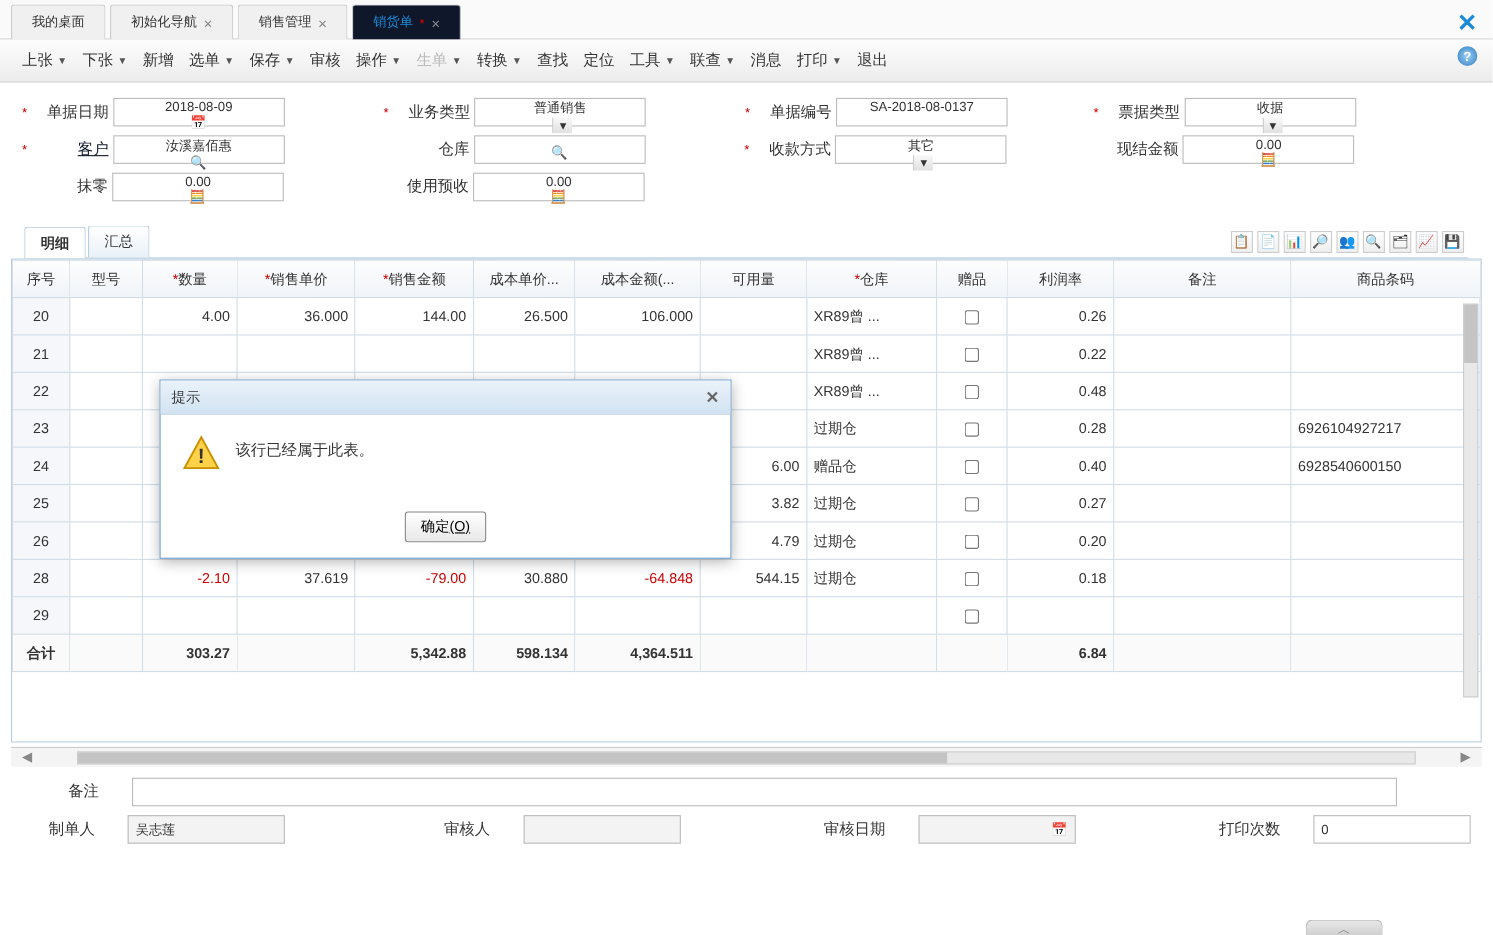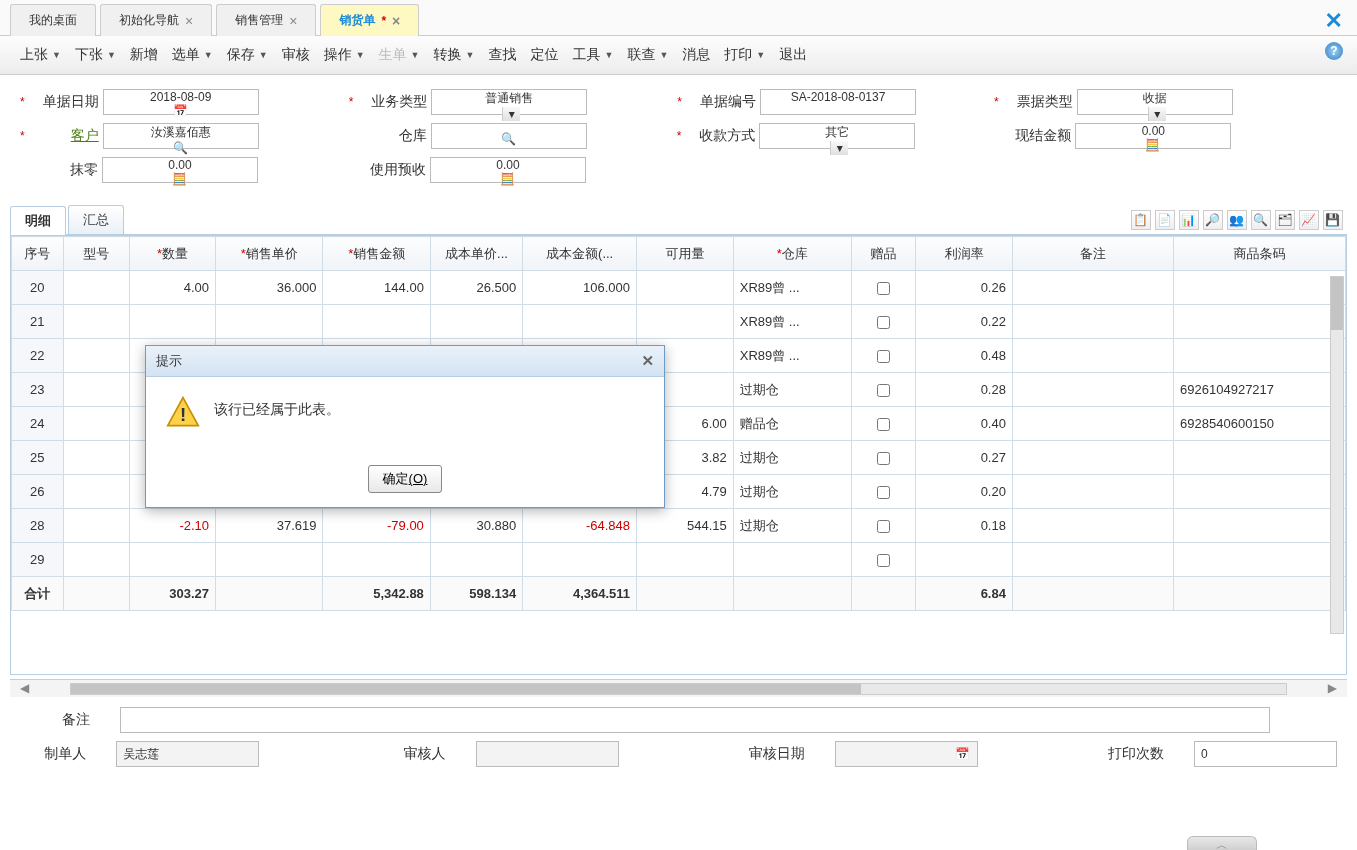--- a/index.html
+++ b/index.html
@@ -1,47 +1,47 @@
 <!DOCTYPE html>
 <html><head>
 <meta charset="utf-8">
 <style>
 * { box-sizing: border-box; margin: 0; padding: 0; }
 body { font-family: "Microsoft YaHei", Arial, sans-serif; font-size: 12px; color: #333; background: #fff; width: 1357px; height: 850px; position: relative; overflow: hidden; }
 
 
 .tabs { display: flex; align-items: flex-end; padding: 4px 10px 0; border-bottom: 1px solid #ccc; background: #fafafa; position: relative; height: 36px;}
 .tab { padding: 7px 18px; border: 1px solid #ccc; border-bottom: none; background: #f0f0f0; margin-right: 4px; border-radius: 3px 3px 0 0; display: flex; align-items: center; gap: 6px; cursor: pointer; position: relative; top: 1px;}
-.tab.active { background: #fef9c3; color: #1b8bd8; font-weight: bold; }
+.tab.active { background: #0f172a; color: #1b8bd8; font-weight: normal; }
 .tab .close { color: #888; font-size: 14px; cursor: pointer; }
 .tab-star { color: #d00; }
 .tabs .big-close { position: absolute; right: 14px; top: 8px; color: #1b8bd8; font-size: 22px; font-weight: bold; cursor: pointer; }
 
 
 .toolbar { display: flex; align-items: center; padding: 6px 14px; background: linear-gradient(#fdfdfd,#ececec); border-bottom: 1px solid #ccc; gap: 2px; font-size: 14px; position: relative;}
 .toolbar .btn { padding: 4px 6px; cursor: pointer; display: flex; align-items: center; gap: 2px; border-radius: 2px; }
 .toolbar .btn.disabled { color: #bbb; }
 .toolbar .caret { font-size: 9px; color: #555; margin-left: 2px;}
 .toolbar .help { position: absolute; right: 14px; top: 6px; width: 18px; height: 18px; border-radius: 50%; background: radial-gradient(#9ed2f8,#2b7abf); color: #fff; text-align: center; line-height: 18px; font-weight: bold; font-size: 12px; cursor: pointer;}
 
 
 .form { padding: 14px 20px 6px; }
 .form-row { display: flex; gap: 28px; margin-bottom: 8px; }
 .form-field { display: flex; align-items: center; gap: 4px; }
 .form-field .req { color: #c00; font-size: 12px;}
 .form-field label { width: 70px; text-align: right; display: inline-block; font-size: 14px;}
-.form-field label.link { color: #4d7c0f; text-decoration: underline; cursor: pointer;}
+.form-field label.link { color: #0f172a; text-decoration: underline; cursor: pointer;}
 .form-field .input { width: 156px; height: 26px; border: 1px solid #bbb; background: #fff; display: flex; align-items: center; padding: 0 4px; position: relative; flex-direction: column;}
 .form-field .input span.val { flex: 1; }
 .form-field .input .icon { width: 18px; height: 18px; display: flex; align-items: center; justify-content: center; cursor: pointer; color: #777;}
 .form-field .input.combo { }
 .form-field .input.combo .dd { width: 18px; height: 100%; background: linear-gradient(#f9f9f9,#e0e0e0); border-left: 1px solid #ccc; margin-right: -4px; display: flex; align-items: center; justify-content: center;}
 
 
-.subtab-row { display: flex; align-items: flex-end; border-bottom: 1px solid #b8cde0; margin: 8px 10px 0; position: relative;}
+.subtab-row { display: flex; align-items: flex-end; border-bottom: 1px solid #b8cde0; margin: 8px 22px 0; position: relative;}
 .subtab { padding: 5px 14px; border: 1px solid #b8cde0; border-bottom: none; background: linear-gradient(#fff,#e9f1f7); margin-right: 2px; border-radius: 3px 3px 0 0; cursor: pointer; font-size: 13px;}
 .subtab.active { background: #fff; font-weight: bold; position: relative; top: 1px;}
 .subtab-icons { position: absolute; right: 4px; bottom: 4px; display: flex; gap: 4px; }
 .subtab-icons .ico { width: 20px; height: 20px; border: 1px solid #ccc; background: linear-gradient(#fff,#eee); display: flex; align-items: center; justify-content: center; cursor: pointer; font-size: 12px;}
 
 
 .table-wrap { margin: 0 10px 4px; border: 1px solid #b8cde0; height: 440px; position: relative; overflow: hidden;}
 .table-scroll { overflow: auto; height: 430px;}
 table { border-collapse: collapse; width: 100%; table-layout: fixed;}
 th, td { border: 1px solid #d0dce6; padding: 0 6px; height: 34px; font-size: 13px; background: #fff;}

